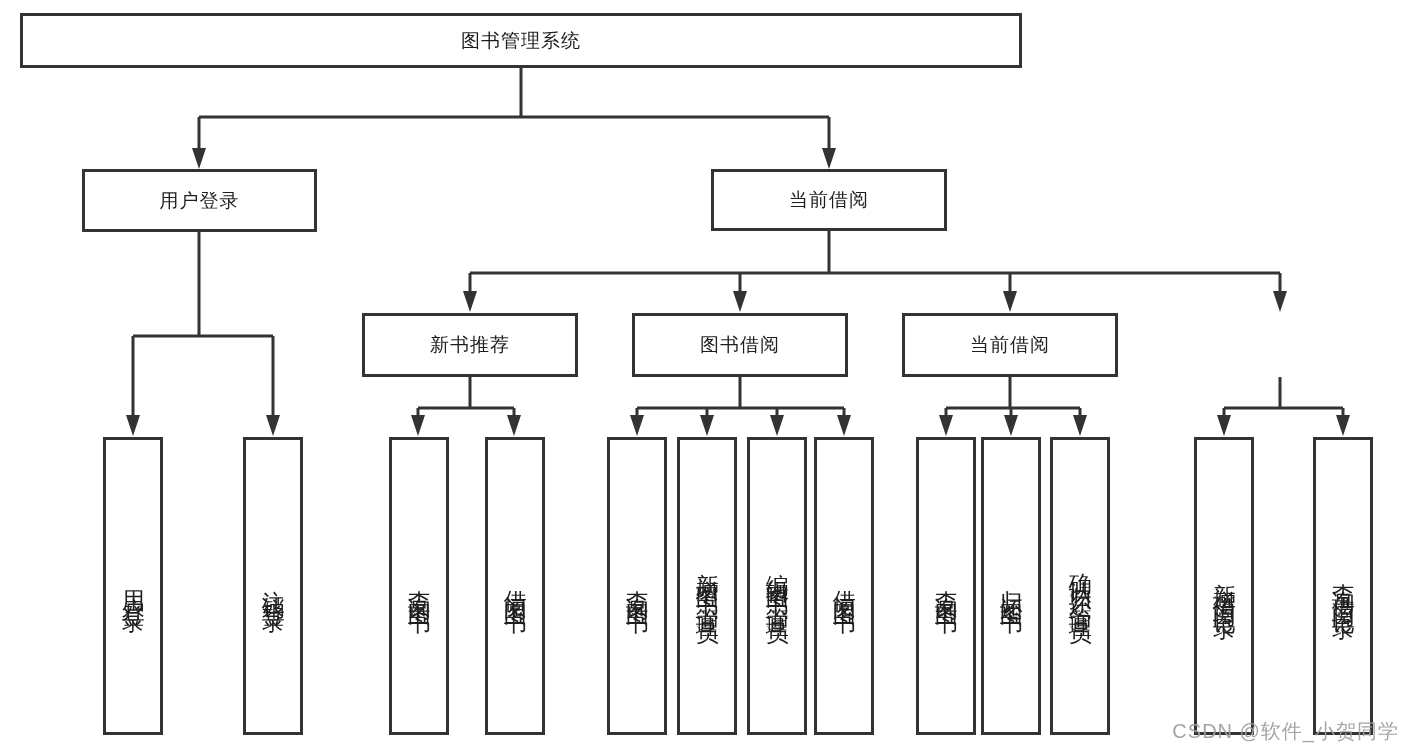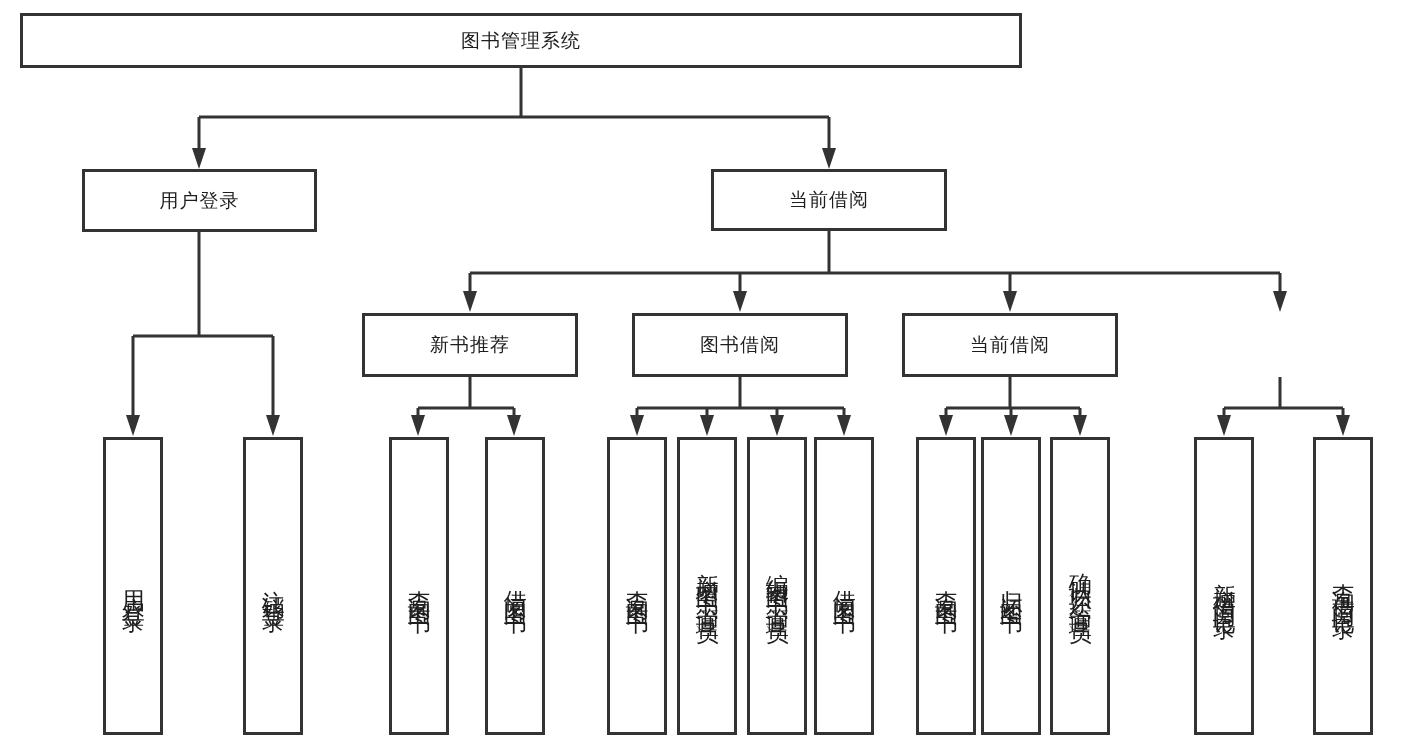--- a/index.html
+++ b/index.html
@@ -170,14 +170,15 @@
     <span>确认归还（管理员）</span>
   </div>
 
   <div class="leaf" style="left:1194px">
     <span>新增借阅记录</span>
   </div>
   <div class="leaf" style="left:1313px">
     <span>查询借阅记录</span>
   </div>
 
+  <div class="watermark">CSDN @软件_小贺同学</div>
 
 </div>
 
 </body></html>

